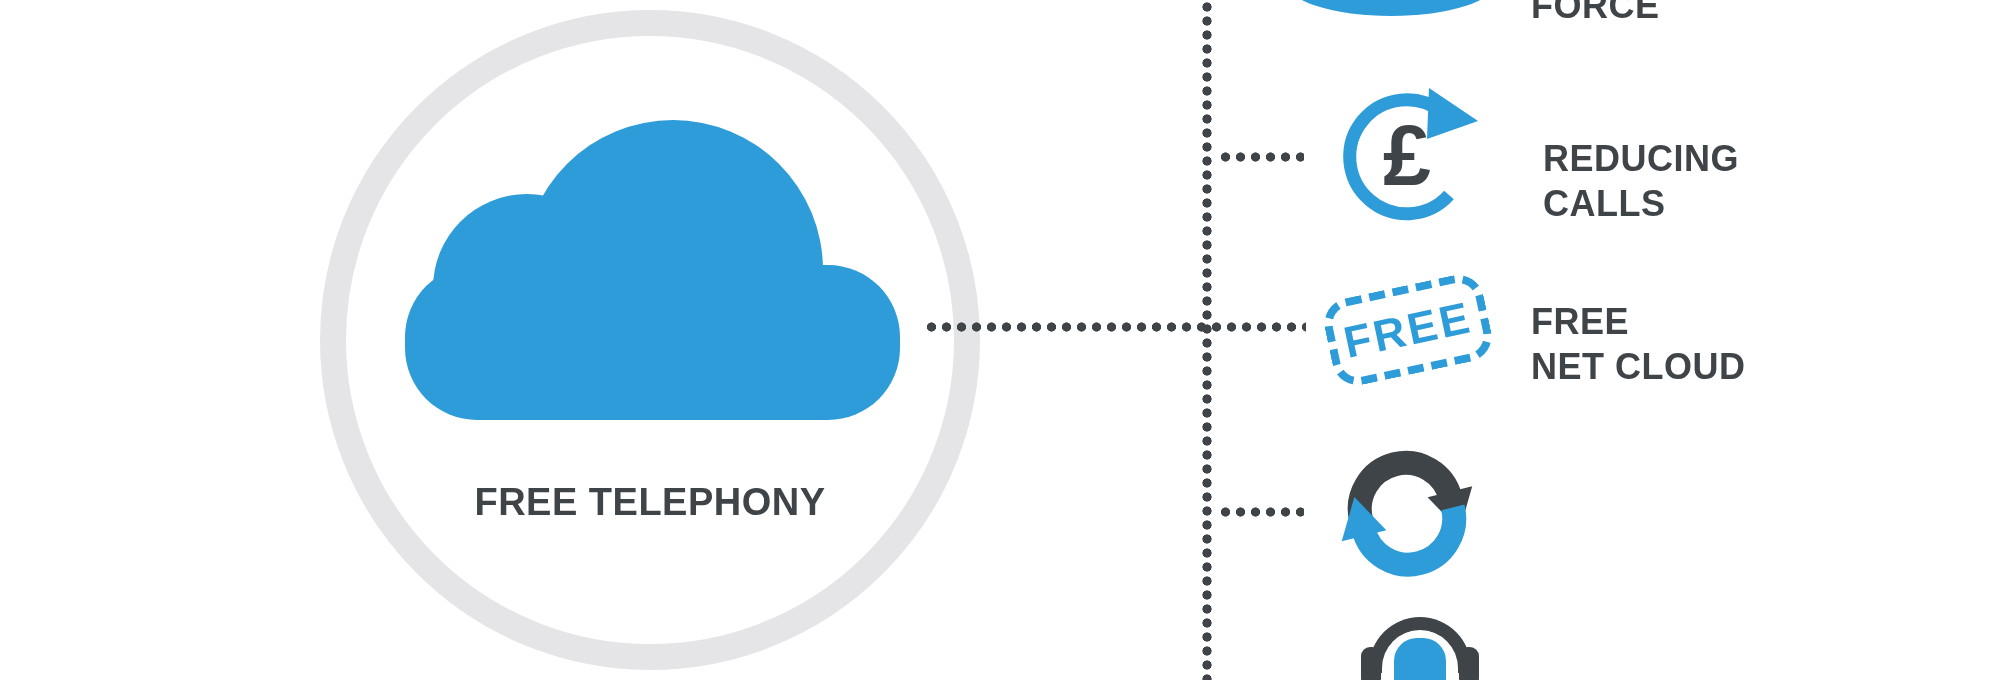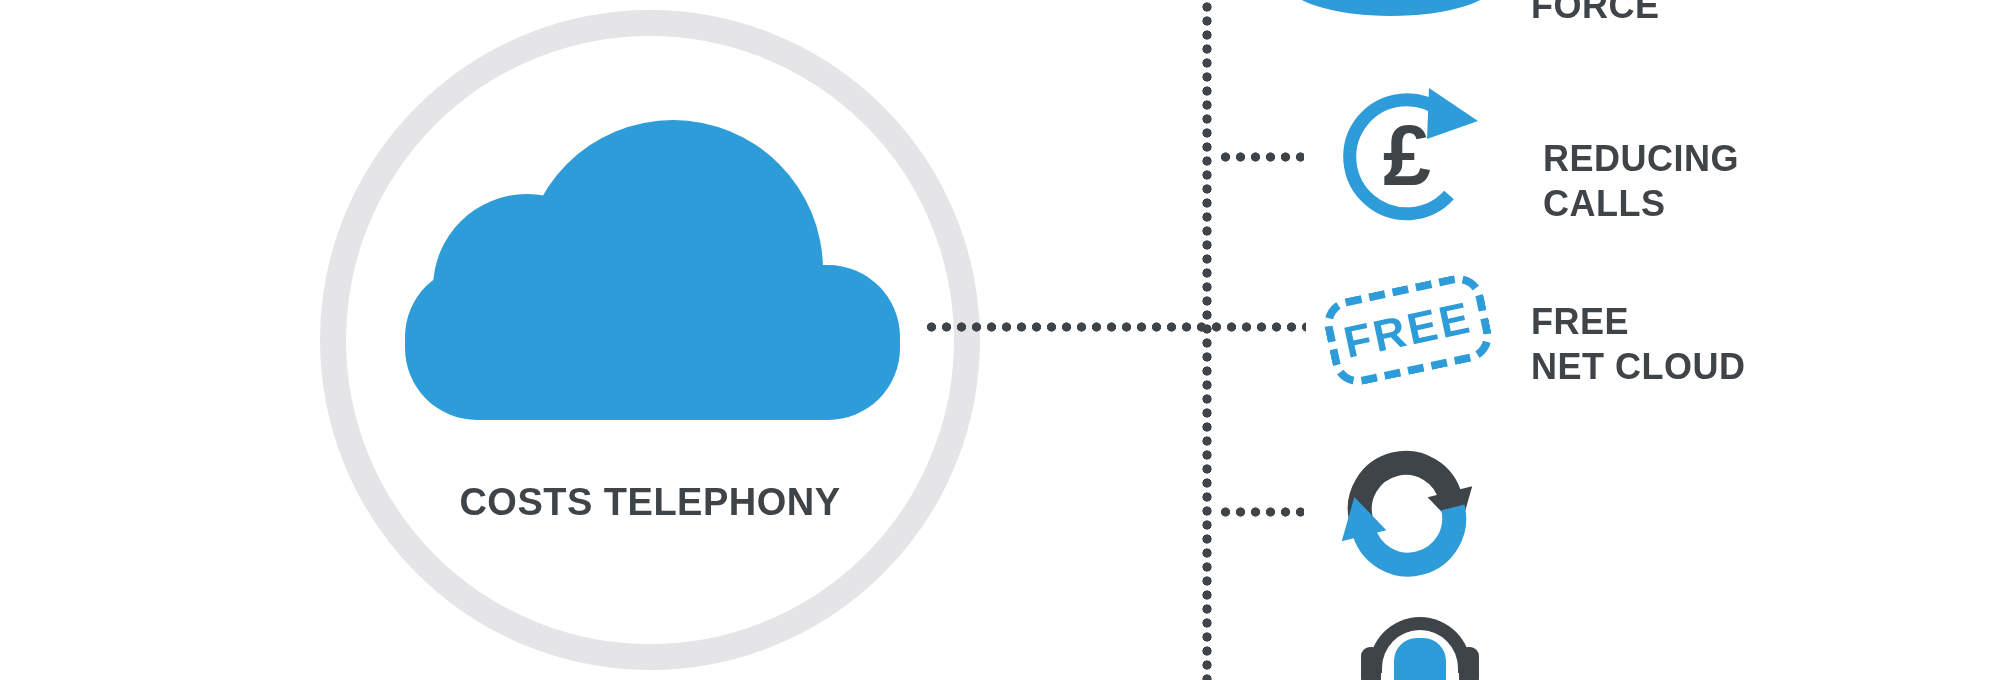--- a/index.html
+++ b/index.html
@@ -119,21 +119,21 @@
 <div class="stage">
 
   <div class="hub-ring"></div>
 
   <svg class="cloud-svg" viewBox="0 0 495 300" aria-hidden="true">
     <circle cx="268" cy="150" r="150" fill="#2D9CD8"></circle>
     <circle cx="122" cy="168" r="94" fill="#2D9CD8"></circle>
     <rect x="0" y="145" width="495" height="155" rx="72" fill="#2D9CD8"></rect>
   </svg>
 
-  <div class="hub-label">COSTS TELEPHONY</div>
+  <div class="hub-label">FREE TELEPHONY</div>
 
   <div class="dots-h line-main"></div>
   <div class="dots-v line-trunk"></div>
   <div class="dots-h line-b1"></div>
   <div class="dots-h line-b2"></div>
 
   <div class="force-blob"></div>
   <div class="label label-force">
     <div>FORCE</div>
   </div>

